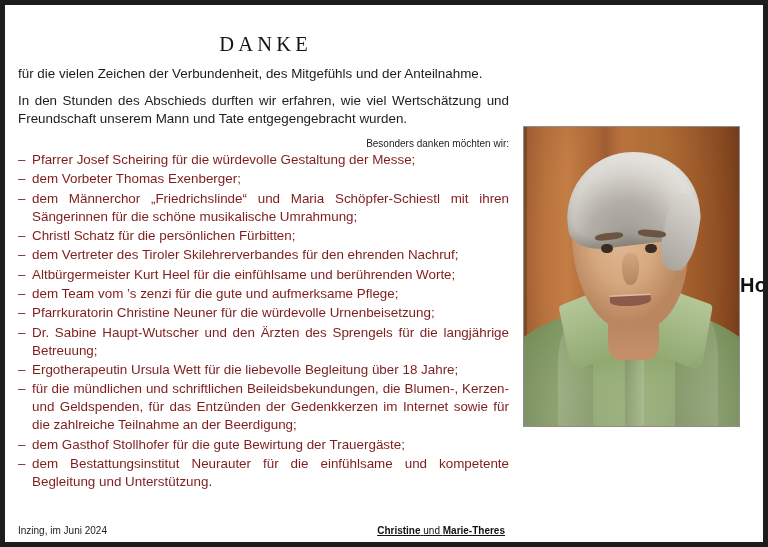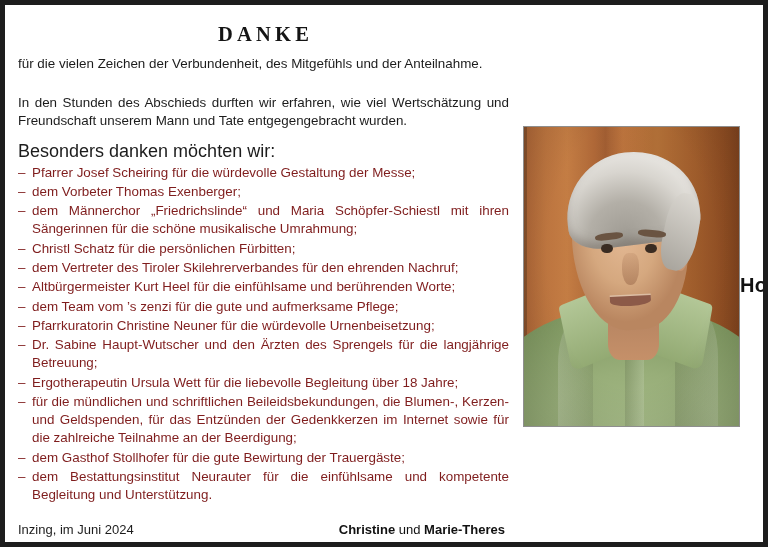--- a/index.html
+++ b/index.html
@@ -30,39 +30,40 @@
     width: 512px;
     box-sizing: border-box;
     padding: 7px 8px 6px 13px;
     display: flex;
     flex-direction: column;
   }
   .danke {
     text-align: center;
     font-family: "Liberation Serif", serif;
     font-size: 20.5px;
-    font-weight: bold;
+    font-weight: normal;
     letter-spacing: 4.2px;
     text-indent: 4.2px;
-    margin: 11px 0 9px 0;
+    margin: 21px 0 9px 0;
     color: #141414;
   }
   .para {
     font-size: 13.4px;
     line-height: 1.345;
     text-align: justify;
     margin: 0 0 8.5px 0;
     color: #1c1c1c;
   }
-  .para.lead { margin-bottom: 21px; }
+  .para.lead { margin-bottom: 9px; }
   .intro {
-    font-size: 18px;
+    font-size: 10px;
     line-height: 1.345;
     margin: 0 0 1px 0;
     color: #1c1c1c;
+    text-align: right;
   }
   ul.thanks {
     list-style: none;
     margin: 0;
     padding: 0;
     font-size: 13.4px;
     line-height: 1.345;
     color: #7f1d1d;
   }
   ul.thanks li {
@@ -75,27 +76,27 @@
     content: "\2013";
     position: absolute;
     left: 0;
     top: 0;
   }
   .spacer { flex: 1 1 auto; min-height: 2px; }
   .footer-line {
     display: flex;
     align-items: baseline;
     justify-content: space-between;
-    font-size: 13px;
+    font-size: 10px;
     margin-top: 15px;
     padding-right: 4px;
     text-align: center;
   }
   .footer-place { color: #1c1c1c; }
-  .footer-signers { color: #111; white-space: nowrap; }
+  .footer-signers { color: #111; white-space: nowrap; text-decoration: underline; }
   .footer-signers b { font-weight: bold; }
 
   
   .right-col {
     width: 246px;
     box-sizing: border-box;
     padding: 12px 14px 6px 6px;
     display: flex;
     flex-direction: row;
     align-items: center;

